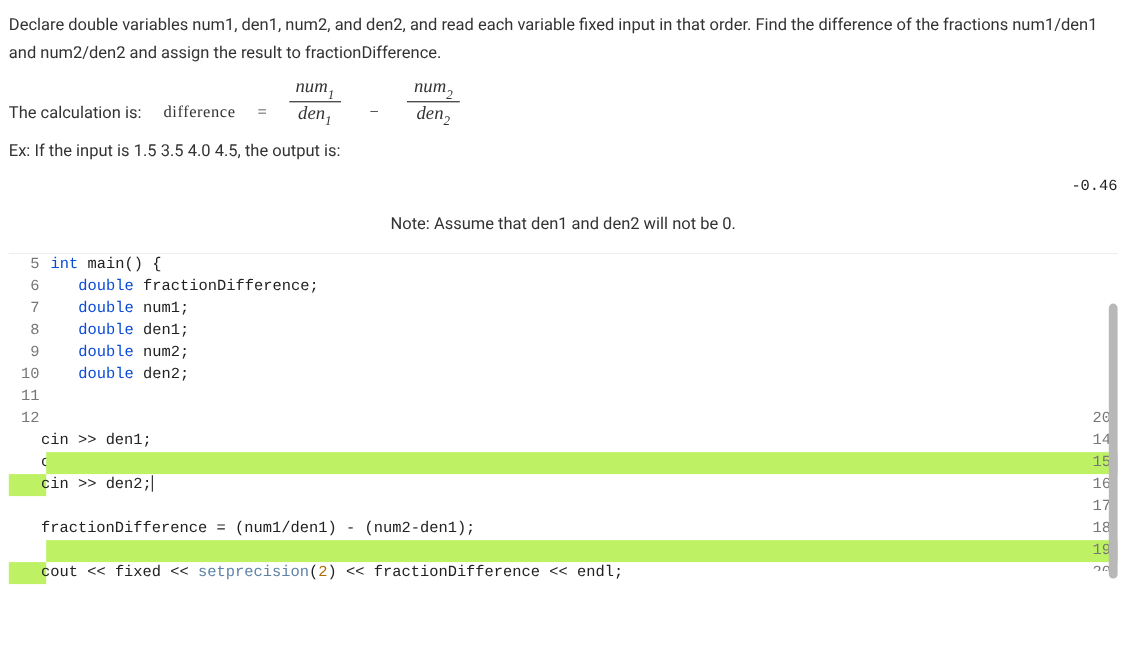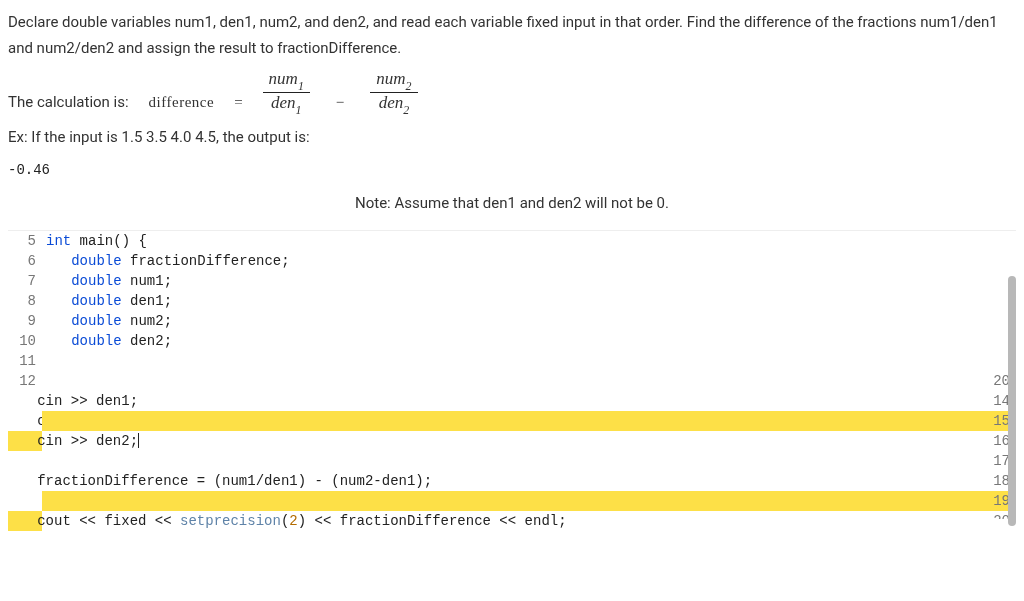--- a/index.html
+++ b/index.html
@@ -41,20 +41,21 @@
     .fraction .num { padding: 0 6px; }
     .fraction .bar { width: 100%; border-top: 1px solid #222; }
     .fraction .den { padding: 0 6px; }
     .sub { font-size: 0.7em; vertical-align: sub; position: relative; top: 2px; }
     .minus { font-family: "Times New Roman", Times, serif; padding: 0 6px; }
     .output {
       font-family: Menlo, Consolas, "Courier New", monospace;
       font-size: 14px;
       color: #222;
       margin: 2px 0 6px 0;
+      text-align: right;
     }
     .note { margin-top: 2px; text-align: center; }
 
     
     .editor-wrap {
       position: relative;
       margin-top: 14px;
       border-top: 1px solid #eee;
     }
     .editor {
@@ -68,22 +69,22 @@
       text-align: right;
       color: #777;
       padding-right: 6px;
       user-select: none;
     }
     .code-line {
       white-space: pre;
       min-height: 20px;
       padding-left: 4px;
     }
-    .hl { background: #fde047; }
-    .g-hl { background: #fde047; }
+    .hl { background: #bef264; }
+    .g-hl { background: #bef264; }
     .type { color: #0a4bd6; font-family: Liberation Mono, monospace; }
     .ident { color: #222; }
     .num-lit { color: #b36b00; }
     .fn { color: #5f83a8; text-align: right; }
     .punct { color: #222; }
     .caret {
       display: inline-block;
       width: 1px;
       height: 15px;
       background: #222;

